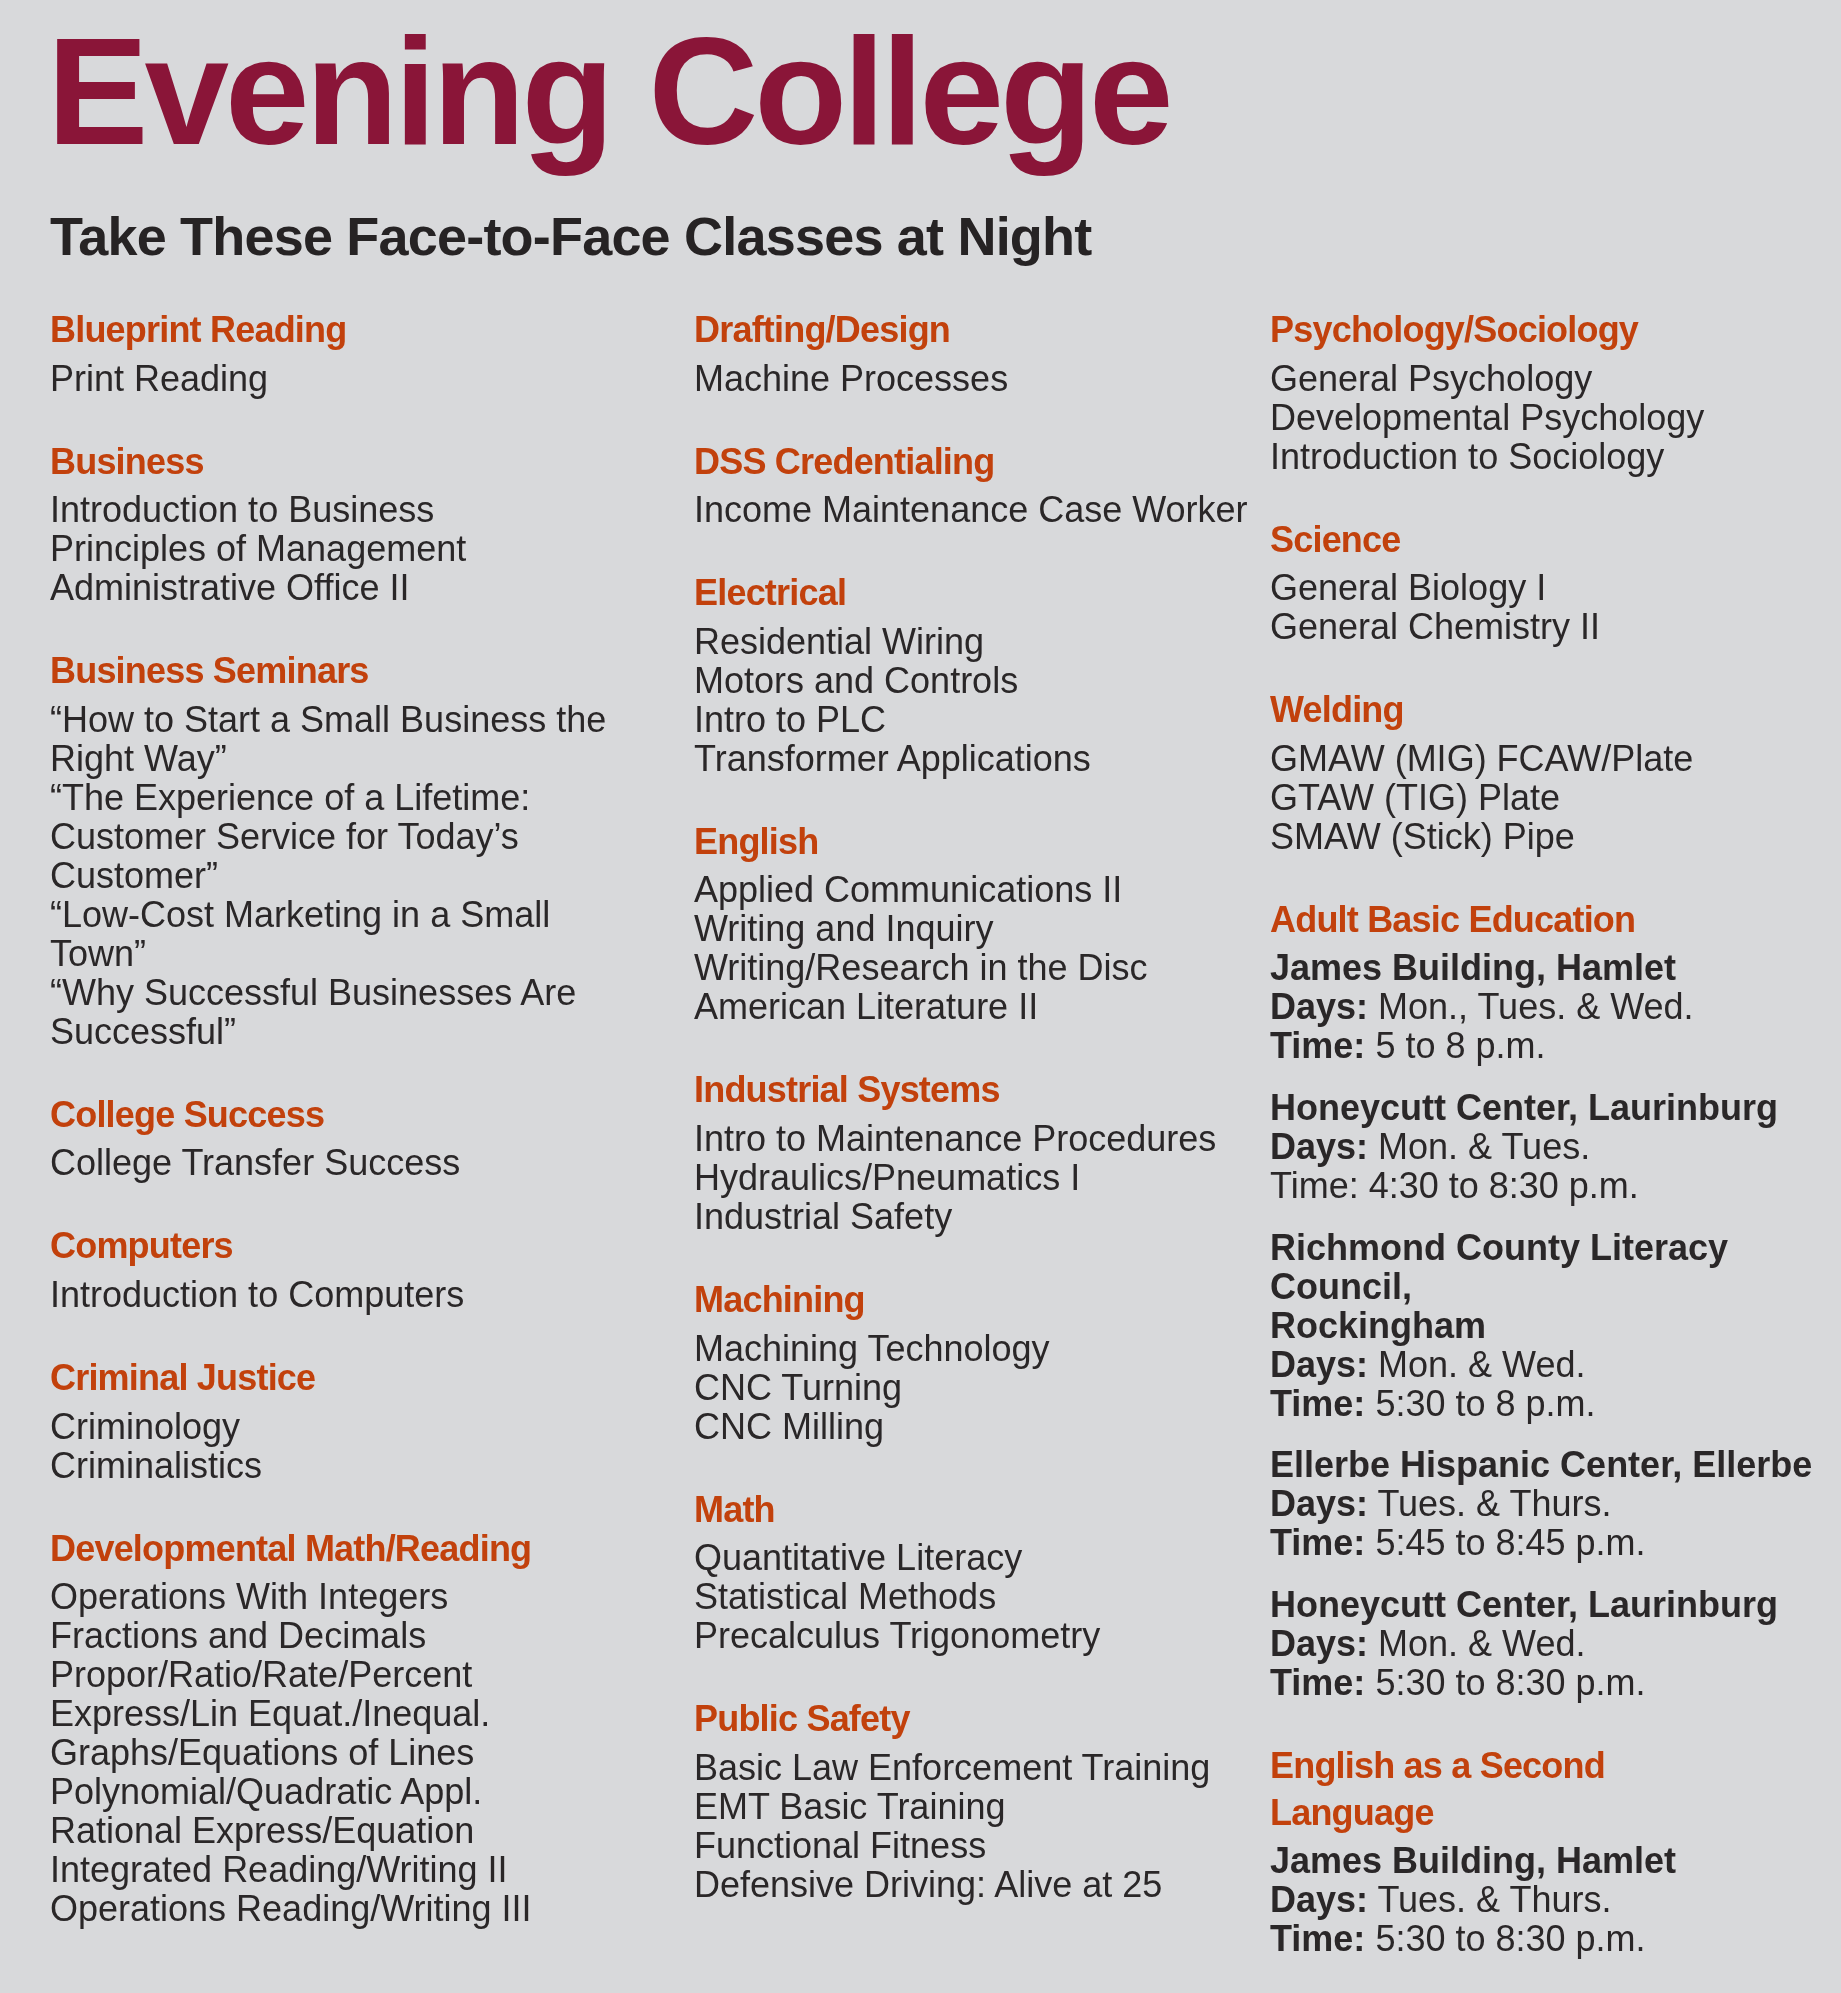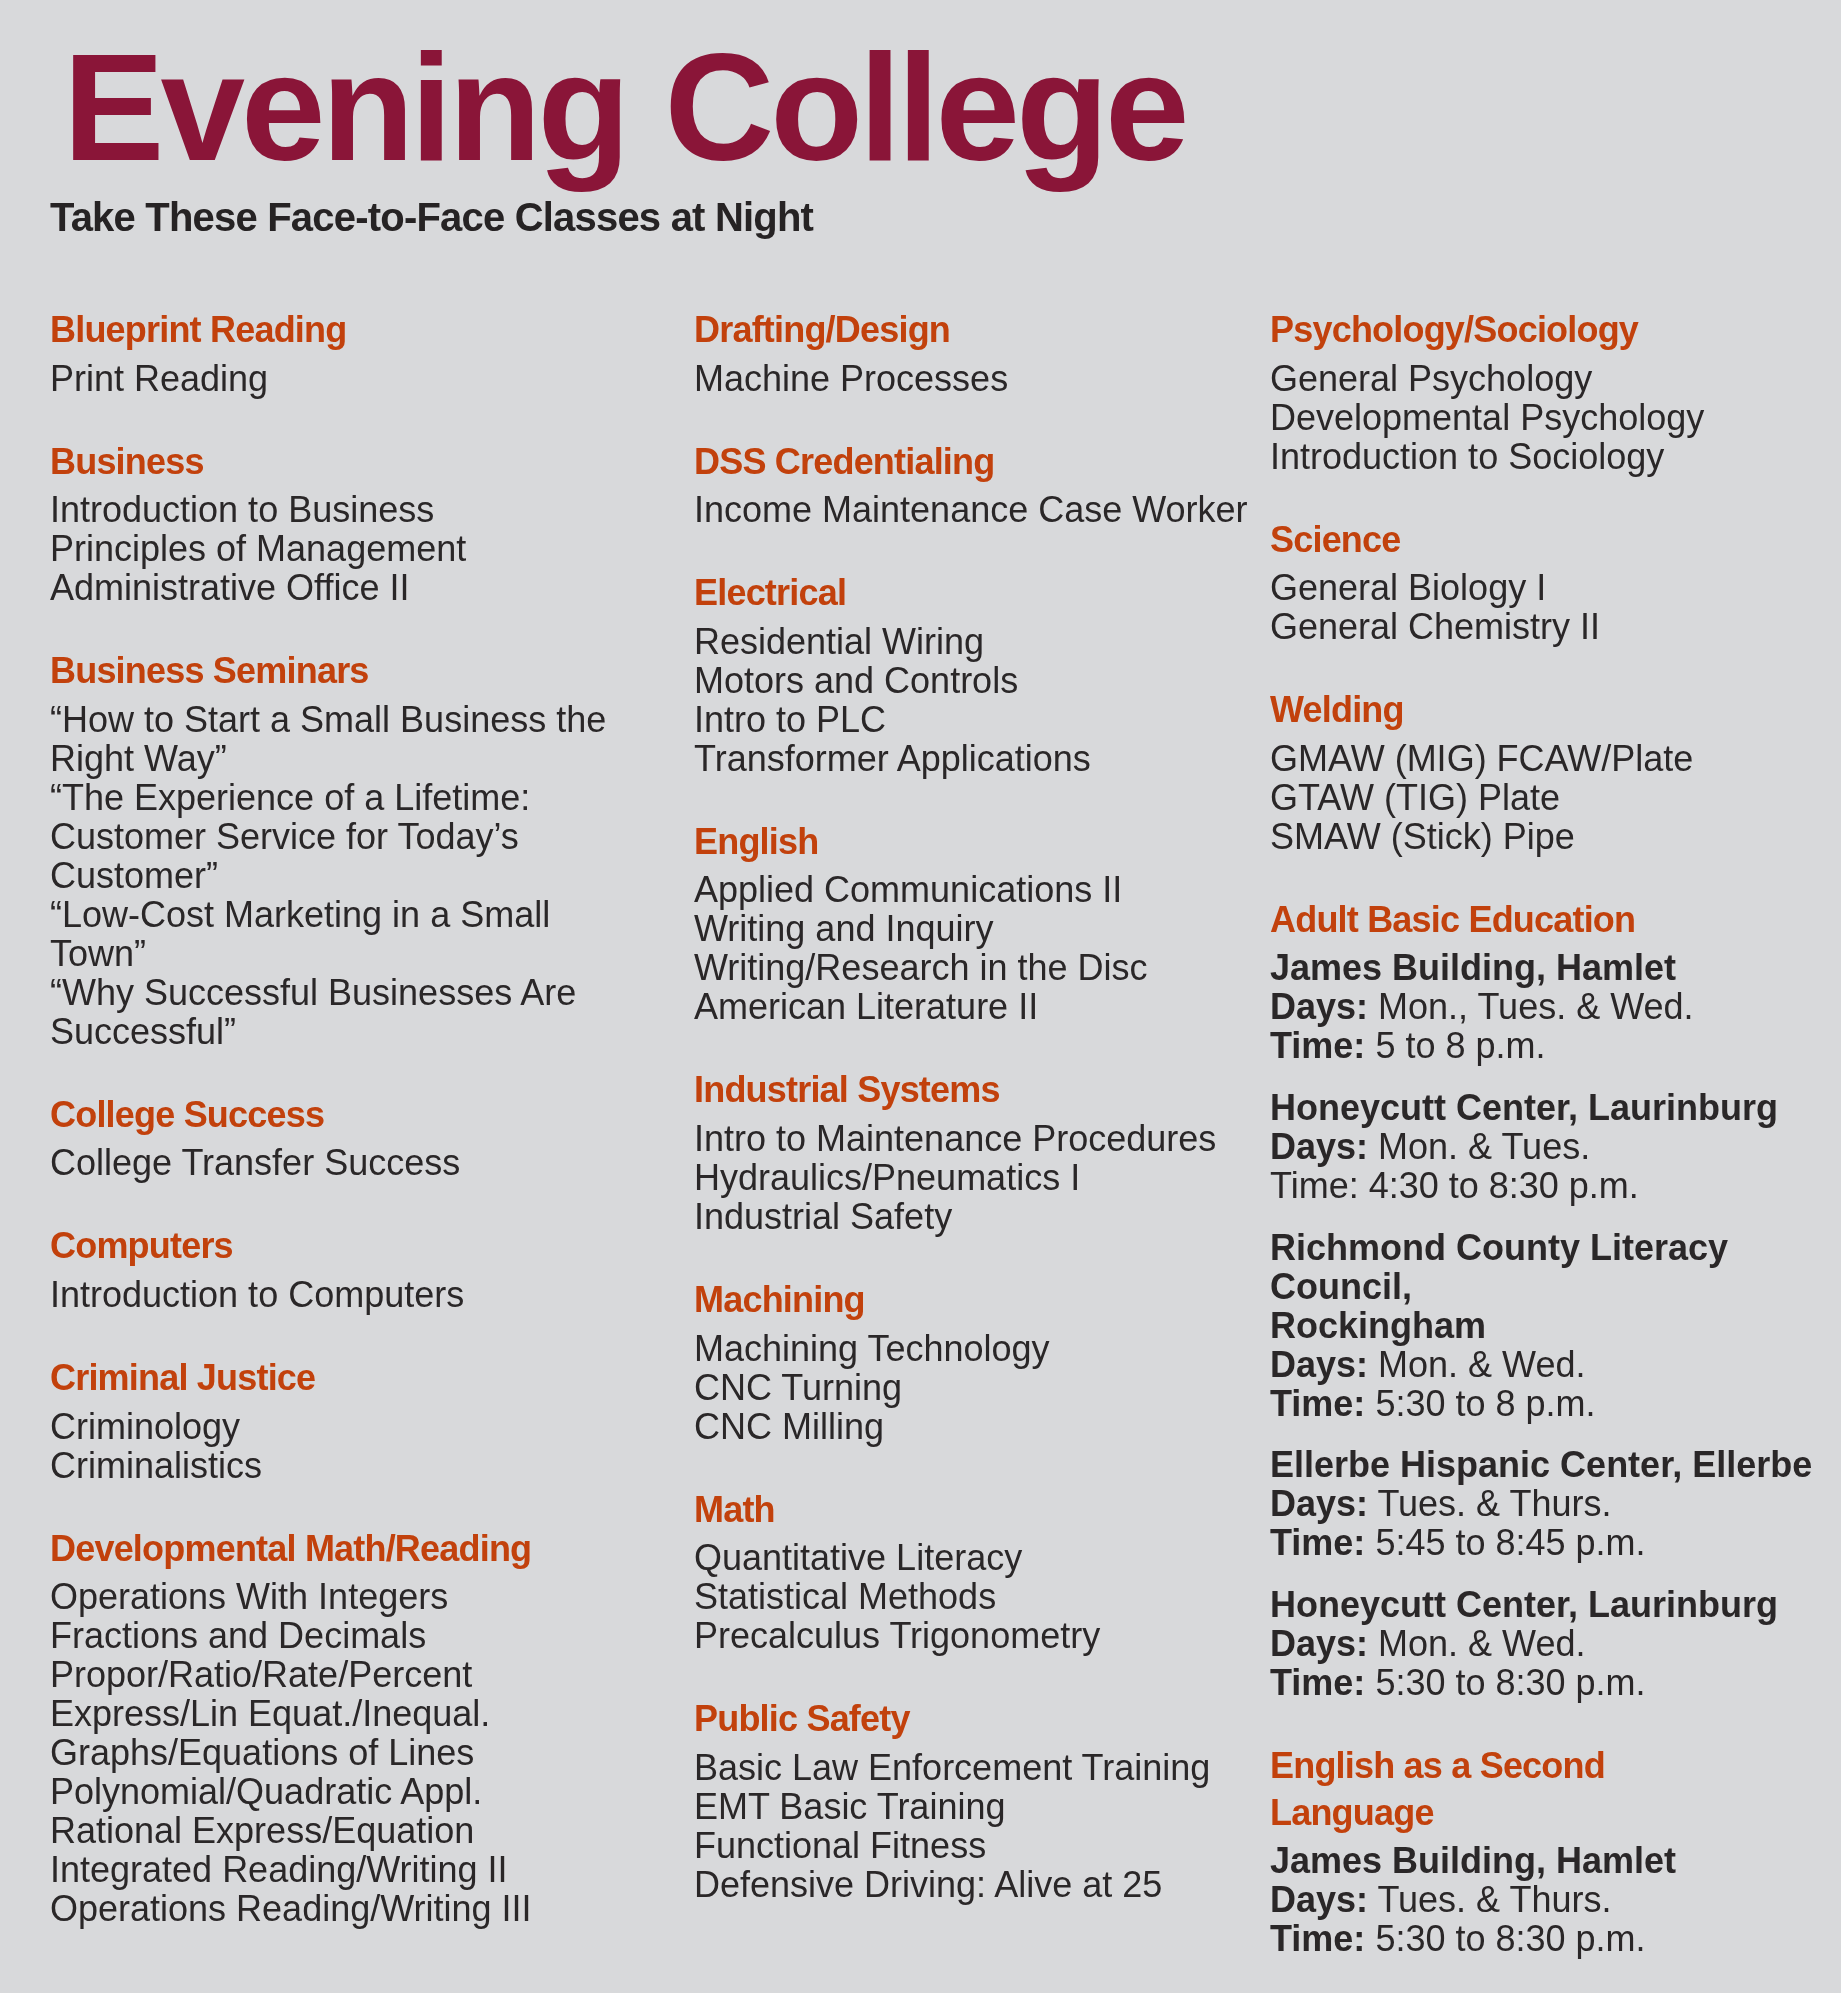--- a/index.html
+++ b/index.html
@@ -5,27 +5,27 @@
   html,body { margin:0; padding:0; }
   .page {
     position:relative;
     width:1841px; height:1994px;
     background:#d8d9db;
     font-family:"Liberation Sans", sans-serif;
     color:#2a2728;
     overflow:hidden;
   }
   .title {
-    position:absolute; left:47px; top:11.3px; margin:16px;
+    position:absolute; left:47px; top:11.3px; margin:0;
     font-size:152px; line-height:1.06; font-weight:bold;
     letter-spacing:-4px; color:#8a1538;
   }
   .subtitle {
-    position:absolute; left:50px; top:195px; margin:0;
-    font-size:40px; line-height:1.1; font-weight:bold;
+    position:absolute; left:50px; top:207px; margin:0;
+    font-size:54px; line-height:1.1; font-weight:bold;
     letter-spacing:-0.8px; color:#262324;
   }
   .col { position:absolute; top:306px; }
   #col-0 { left:50px;   width:601px; }
   #col-1 { left:655px;  width:601px;margin-left:39px; }
   #col-2 { left:1270px; width:580px; }
   section { margin:0 0 40px 0; }
   .h-line {
     font-size:36px; line-height:47px; font-weight:bold;
     color:#c2410c; letter-spacing:-0.8px; white-space:nowrap;

